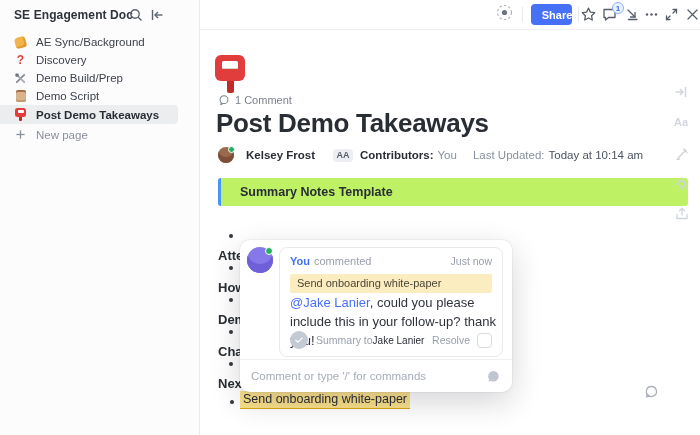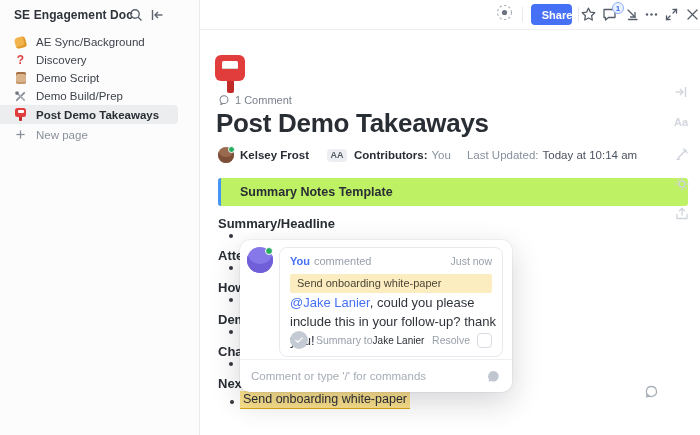--- a/index.html
+++ b/index.html
@@ -39,21 +39,21 @@
   .badge { position:absolute; top:-4px; right:-6px; min-width:12px; height:12px; border-radius:7px; background:#eaf2ff; border:1px solid #8db0f8; color:#3c6df0; font-size:8px; font-weight:700; display:flex; align-items:center; justify-content:center; padding:0 2px; }
 
   
   .content { position:absolute; left:200px; top:30px; width:500px; height:405px; }
   .doc-emoji { position:absolute; left:15px; top:25px; }
   .comment-count { position:absolute; left:18px; top:64px; display:flex; align-items:center; gap:5px; font-size:11px; color:#7b828c; cursor:pointer; }
   .doc-title { position:absolute; left:16px; top:78px; font-size:26px; font-weight:700; color:#292d34; letter-spacing:-.3px; }
   .meta { position:absolute; left:18px; top:117px; display:flex; align-items:center; font-size:11.5px; color:#87909e; }
   .meta .avatar { width:16px; height:16px; border-radius:50%; background:#9a6a4f; position:relative; box-shadow:inset 0 -6px 0 #7d4f38; }
   .meta .avatar::after { content:""; position:absolute; right:-1px; top:-1px; width:5px; height:5px; border-radius:50%; background:#27ae60; border:1px solid #fff; }
-  .meta .name { margin-left:6px; font-weight:600; color:#292d34; }
+  .meta .name { margin-left:12px; font-weight:600; color:#292d34; }
   .meta .chip { margin-left:18px; background:#eceef1; border-radius:4px; padding:1.5px 3.5px; font-size:9px; font-weight:700; color:#565d68; }
   .meta .lbl-strong { margin-left:7px; font-weight:600; color:#292d34; }
   .meta .val-dim { margin-left:4px; color:#87909e; }
   .meta .upd-lbl { margin-left:16px; color:#87909e; }
   .meta .upd-val { margin-left:4px; color:#4b5260; }
 
   .callout { position:absolute; left:18px; top:148px; width:470px; height:28px; background:#bef264; border-radius:3px; overflow:hidden; display:flex; align-items:center; }
   .callout .bar { position:absolute; left:0; top:0; width:3px; height:100%; background:#4596f7; }
   .callout .txt { margin-left:22px; font-size:12.5px; font-weight:700; color:#292d34; }
 
@@ -123,33 +123,33 @@
         <span>AE Sync/Background</span>
       </div>
       <div class="sb-item">
         <span class="ic">
             <span class="q-red">?</span>
           </span>
         <span>Discovery</span>
       </div>
       <div class="sb-item">
         <span class="ic">
-            <span class="scroll-ic"></span>
-          </span>
-        <span>Demo Script</span>
-      </div>
-      <div class="sb-item">
-        <span class="ic">
           <svg viewBox="0 0 14 14">
               <line x1="3" y1="11" x2="11" y2="3" stroke="#8a8f98" stroke-width="2" stroke-linecap="round"></line>
               <line x1="3" y1="3" x2="11" y2="11" stroke="#a8adb5" stroke-width="2" stroke-linecap="round"></line>
               <rect x="1.5" y="1.5" width="3.5" height="3.5" rx="1" fill="#6f747d"></rect>
             </svg>
         </span>
         <span>Demo Build/Prep</span>
+      </div>
+      <div class="sb-item">
+        <span class="ic">
+            <span class="scroll-ic"></span>
+          </span>
+        <span>Demo Script</span>
       </div>
       <div class="sb-item selected">
         <span class="ic">
           <span class="mailbox">
               <span class="box"></span>
               <span class="slot"></span>
               <span class="pole"></span>
             </span>
         </span>
         <span>Post Demo Takeaways</span>
@@ -244,21 +244,20 @@
       <span class="val-dim">You</span>
       <span class="upd-lbl">Last Updated:</span>
       <span class="upd-val">Today at 10:14 am</span>
     </div>
 
     <div class="callout">
       <span class="bar"></span>
       <span class="txt">Summary Notes Template</span>
     </div>
 
-    <div class="h-sec" style="top:186px">Summary/Headline</div>
     <span class="bullet-dot" style="left:29px;top:204px"></span>
 
     <div class="h-sec" style="top:218px">Atte</div>
     <span class="bullet-dot" style="left:29px;top:236px"></span>
 
     <div class="h-sec" style="top:250px">How</div>
     <span class="bullet-dot" style="left:29px;top:268px"></span>
 
     <div class="h-sec" style="top:282px">Dem</div>
     <span class="bullet-dot" style="left:29px;top:300px"></span>

